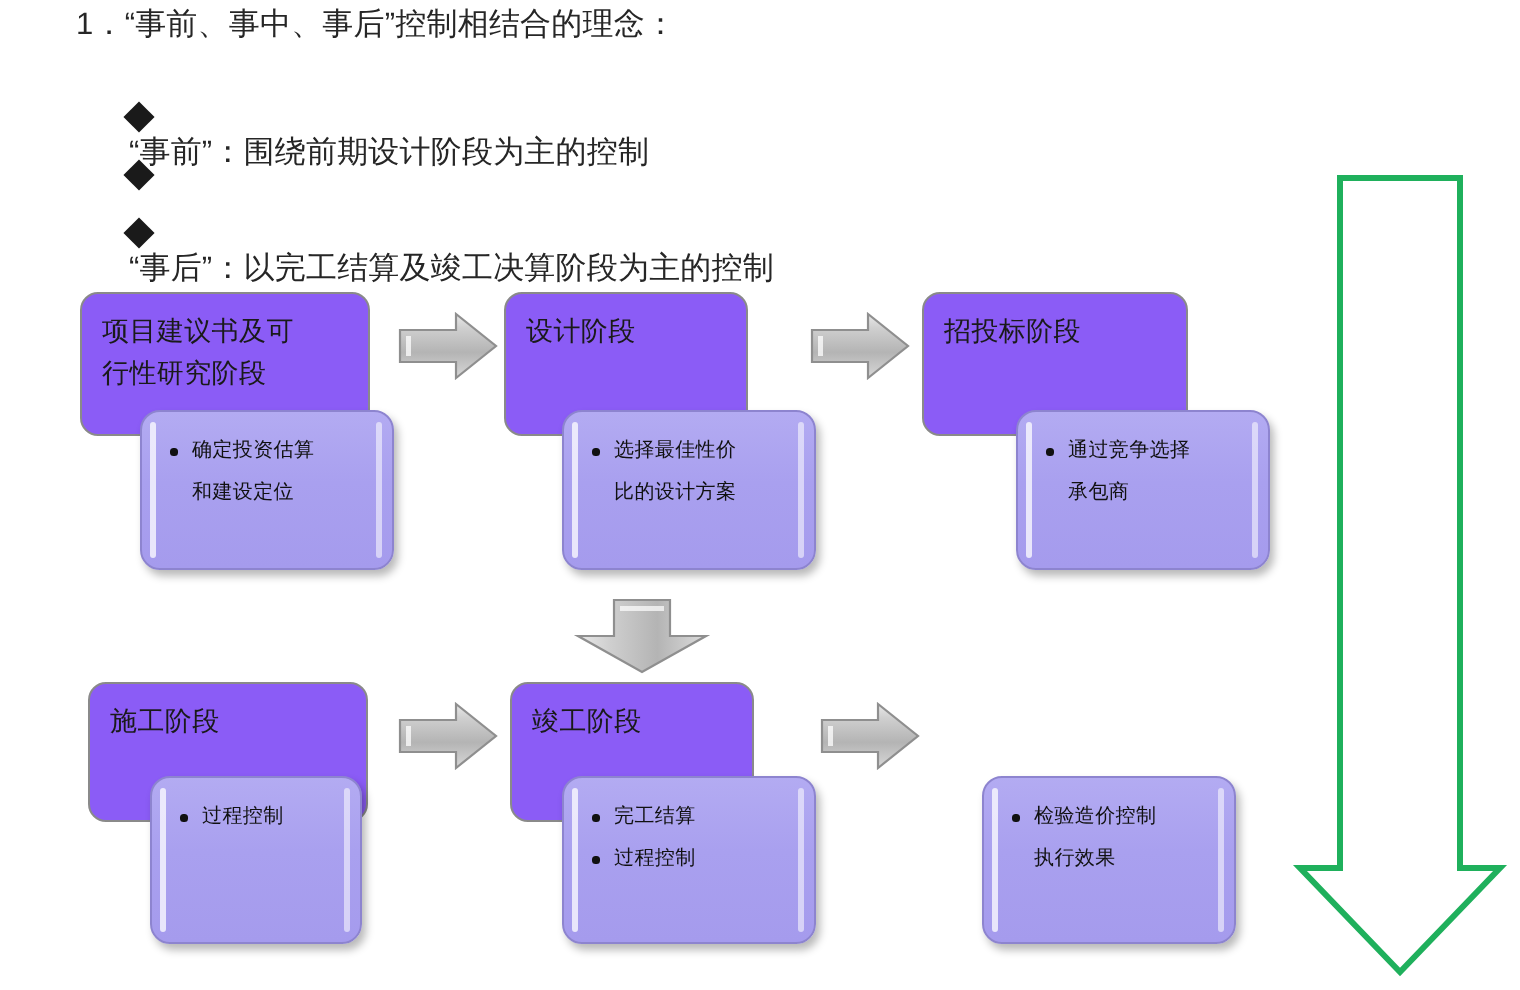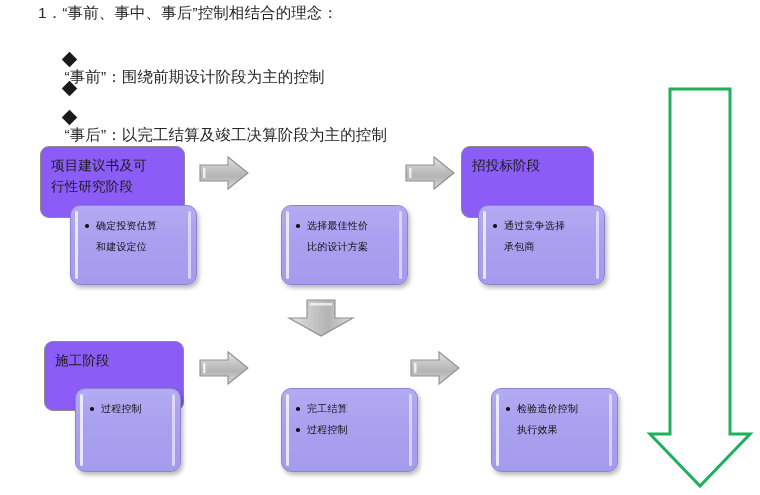--- a/index.html
+++ b/index.html
@@ -137,59 +137,65 @@
       <span class="bullet-dia"></span>
       <span class="lbl-txt">“事后”：以完工结算及竣工决算阶段为主的控制</span>
     </div>
   </div>
 
   <div class="wbox" style="left:40px;top:146px;width:145px;height:72px;">
     <div class="wlabel">项目建议书及可
 行性研究阶段</div>
   </div>
 
+  <div class="wbox" style="left:252px;top:146px;width:122px;height:72px;">
+    <div class="wlabel">设计阶段</div>
+  </div>
 
   <div class="wbox" style="left:461px;top:146px;width:133px;height:72px;">
     <div class="wlabel">招投标阶段</div>
   </div>
 
   <div class="pbox" style="left:70px;top:205px;width:127px;height:80px;">
     <ul>
       <li>确定投资估算
 和建设定位</li>
     </ul>
   </div>
 
   <div class="pbox" style="left:281px;top:205px;width:127px;height:80px;">
     <ul>
       <li>选择最佳性价
 比的设计方案</li>
     </ul>
   </div>
 
-  <div class="pbox" style="left:478px;top:205px;width:127px;height:80px;">
+  <div class="pbox" style="left:508px;top:205px;width:127px;height:80px;">
     <ul>
       <li>通过竞争选择
 承包商</li>
     </ul>
   </div>
 
   <div class="wbox" style="left:44px;top:341px;width:140px;height:70px;">
     <div class="wlabel">施工阶段</div>
   </div>
 
+  <div class="wbox" style="left:255px;top:341px;width:122px;height:70px;">
+    <div class="wlabel">竣工阶段</div>
+  </div>
 
 
   <div class="pbox" style="left:75px;top:388px;width:106px;height:84px;">
     <ul>
       <li>过程控制</li>
     </ul>
   </div>
 
-  <div class="pbox" style="left:281px;top:388px;width:137px;height:84px;">
+  <div class="pbox" style="left:281px;top:388px;width:127px;height:84px;">
     <ul>
       <li>完工结算</li>
       <li>过程控制</li>
     </ul>
   </div>
 
   <div class="pbox" style="left:491px;top:388px;width:127px;height:84px;padding-left:48px;">
     <ul>
       <li>检验造价控制
 执行效果</li>

